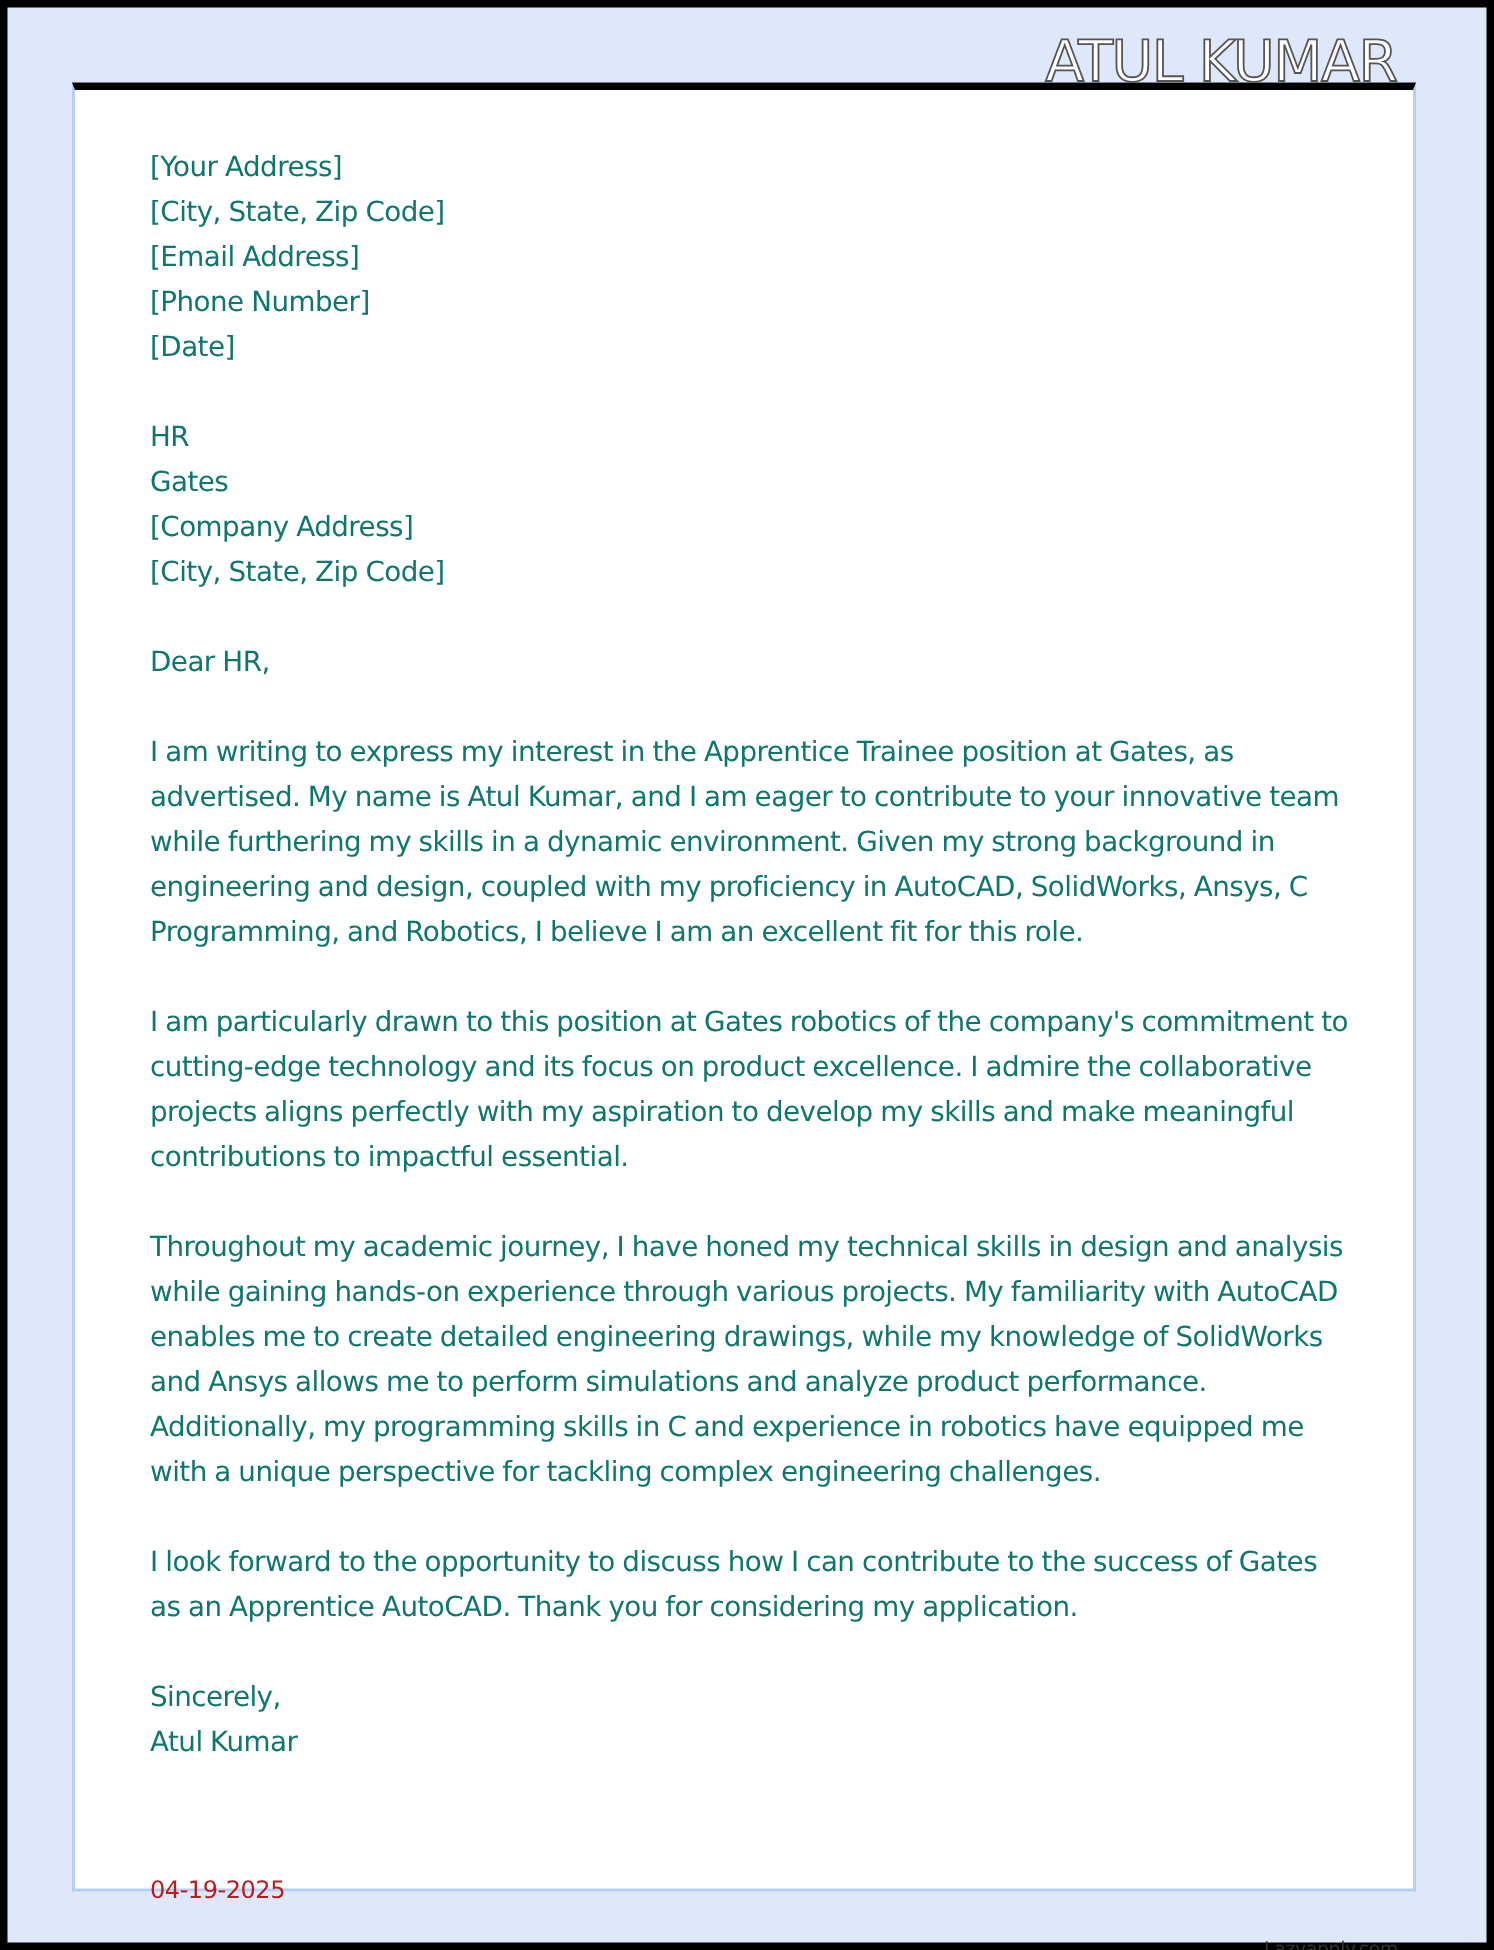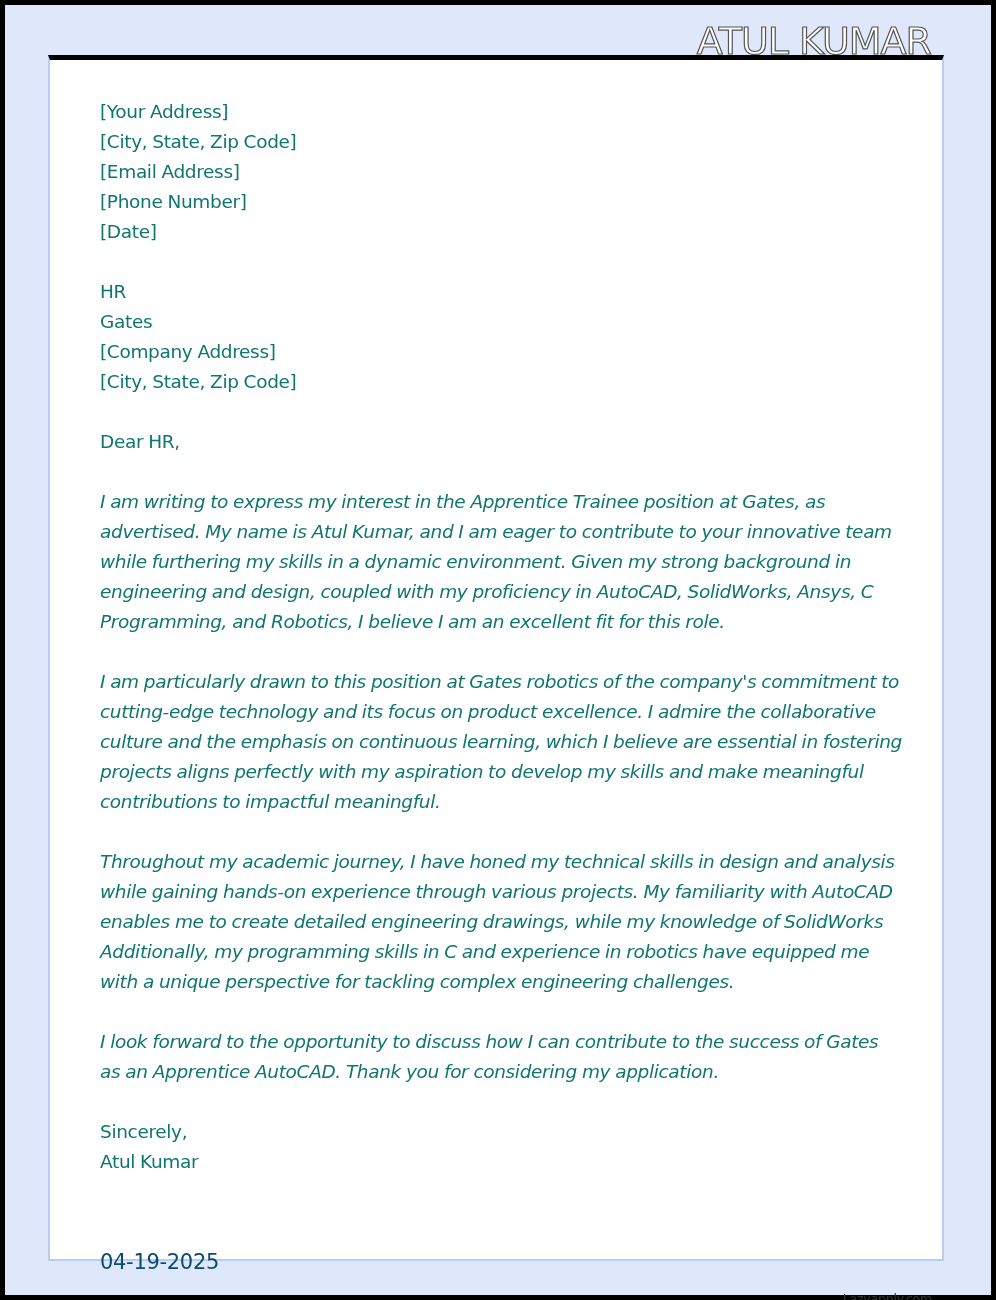--- a/index.html
+++ b/index.html
@@ -31,24 +31,24 @@
     box-sizing: border-box;
   }
   .body-text {
     position: absolute; left: 95px; top: 92px; width: 806px;
     font-size: 18.5px; line-height: 30px; color: #0f766e;
     letter-spacing: -0.35px;
     word-spacing: -0.5px;
   }
   .line { display: block; white-space: nowrap; height: 30px; }
   .gap { height: 30px; }
-  .para { margin: 0; font-style: italic; }
+  .para { margin: 0; }
   .date {
     position: absolute; left: 95px; top: 1245px;
-    font-size: 21px; color: #0c4a6e; letter-spacing: -0.3px;
+    font-size: 16px; color: #b91c1c; letter-spacing: -0.3px;
   }
   .brand {
     position: absolute; right: 59px; top: 1286px;
     font-size: 12.5px; color: #333; letter-spacing: -0.2px;
   }
 </style>
 </head>
 <body>
 
 <div class="frame">
@@ -79,29 +79,29 @@
       <span class="line">I am writing to express my interest in the Apprentice Trainee position at Gates, as</span>
       <span class="line">advertised. My name is Atul Kumar, and I am eager to contribute to your innovative team</span>
       <span class="line">while furthering my skills in a dynamic environment. Given my strong background in</span>
       <span class="line">engineering and design, coupled with my proficiency in AutoCAD, SolidWorks, Ansys, C</span>
       <span class="line">Programming, and Robotics, I believe I am an excellent fit for this role.</span>
     </div>
     <div class="gap"></div>
     <div class="para">
       <span class="line">I am particularly drawn to this position at Gates robotics of the company's commitment to</span>
       <span class="line">cutting-edge technology and its focus on product excellence. I admire the collaborative</span>
-      <span class="line">culture and the emphasis on continuous learning, which I believe are essential in fostering</span>
       <span class="line">projects aligns perfectly with my aspiration to develop my skills and make meaningful</span>
-      <span class="line">contributions to impactful meaningful.</span>
+      <span class="line">contributions to impactful essential.</span>
     </div>
     <div class="gap"></div>
     <div class="para">
       <span class="line">Throughout my academic journey, I have honed my technical skills in design and analysis</span>
       <span class="line">while gaining hands-on experience through various projects. My familiarity with AutoCAD</span>
       <span class="line">enables me to create detailed engineering drawings, while my knowledge of SolidWorks</span>
+      <span class="line">and Ansys allows me to perform simulations and analyze product performance.</span>
       <span class="line">Additionally, my programming skills in C and experience in robotics have equipped me</span>
       <span class="line">with a unique perspective for tackling complex engineering challenges.</span>
     </div>
     <div class="gap"></div>
     <div class="para">
       <span class="line">I look forward to the opportunity to discuss how I can contribute to the success of Gates</span>
       <span class="line">as an Apprentice AutoCAD. Thank you for considering my application.</span>
     </div>
     <div class="gap"></div>
     <span class="line">Sincerely,</span>

